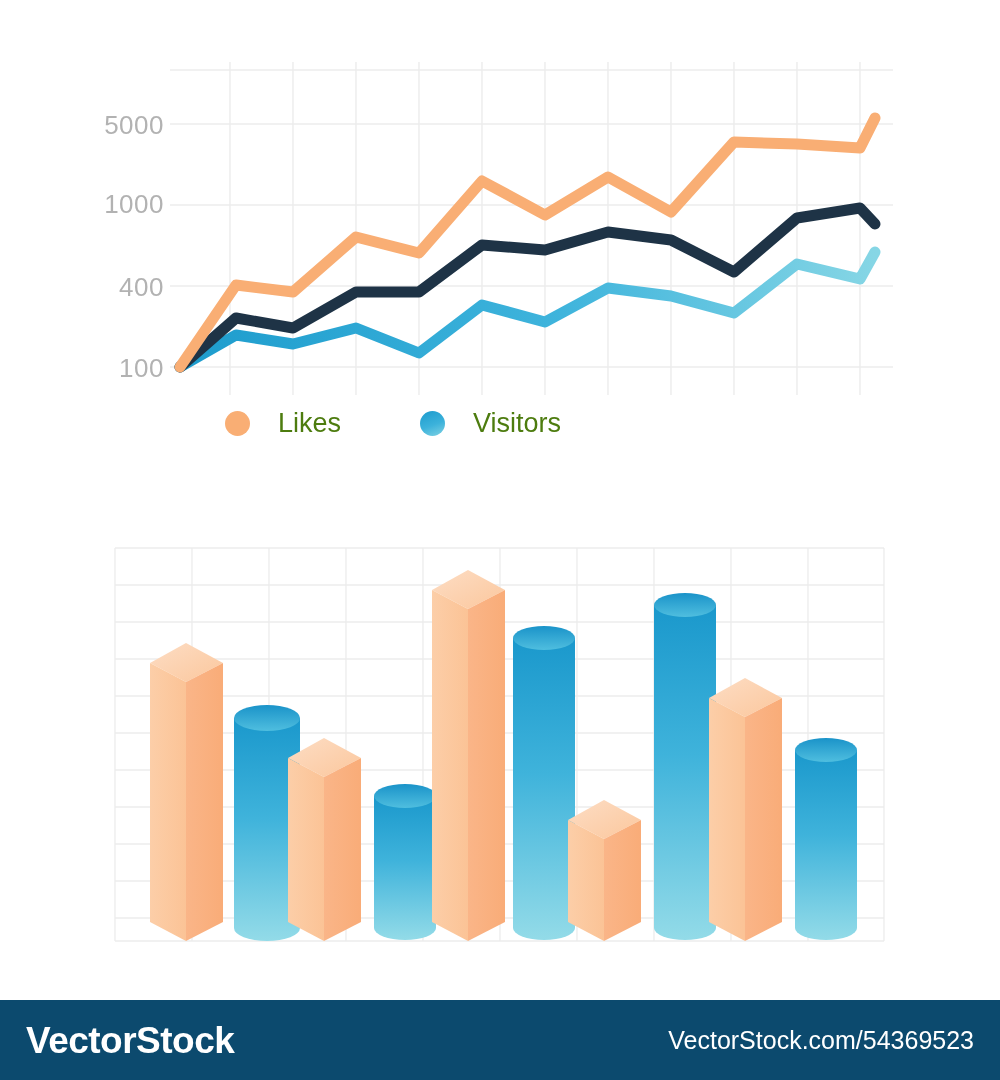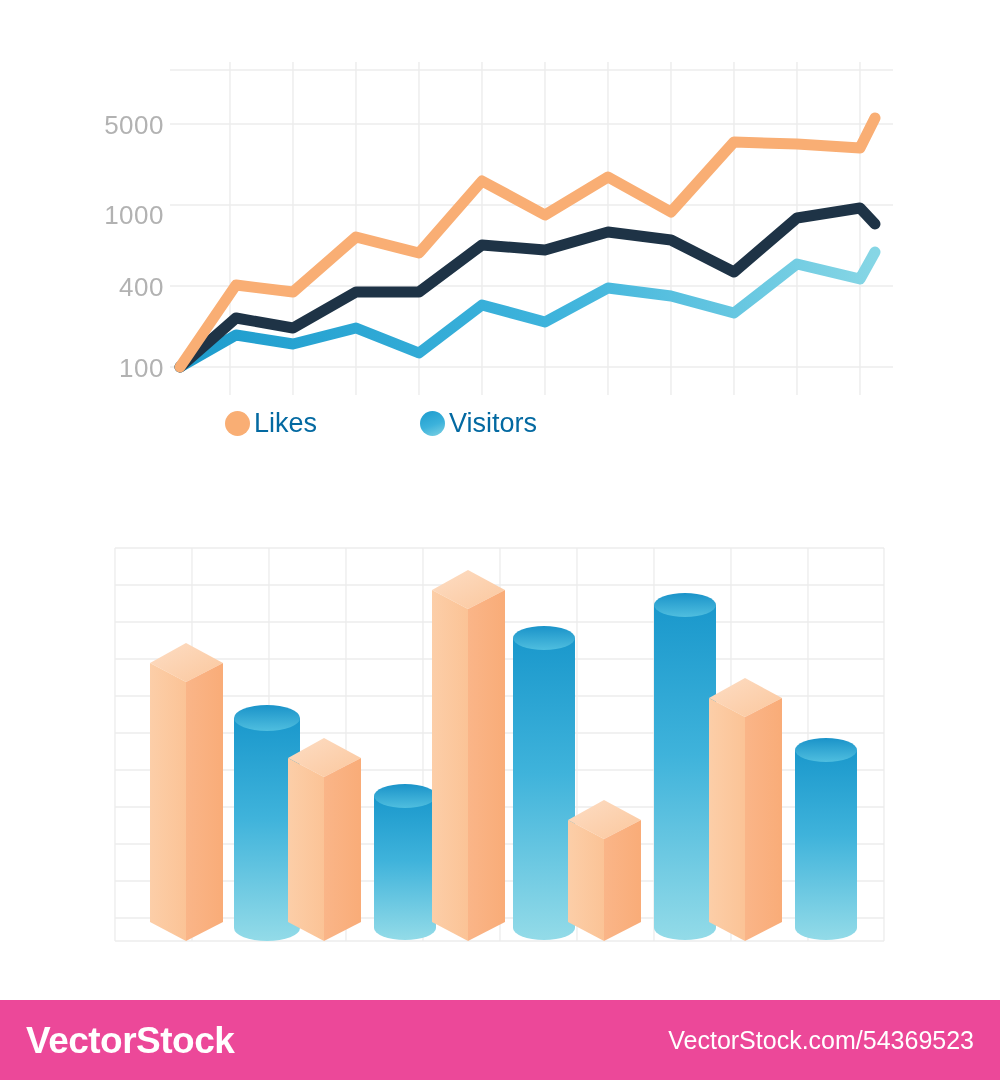--- a/index.html
+++ b/index.html
@@ -26,37 +26,37 @@
   }
 
   
   #legend {
     position:absolute; left:225px; top:408px;
     display:flex; align-items:center; gap:0px;
   }
   .legend-item { display:flex; align-items:center; }
   .legend-dot { width:25px; height:25px; border-radius:50%; flex:0 0 auto; }
   .legend-text {
-    margin-left:4px;
+    margin-left:28px;
     font-size:27px;
-    color:#0369a1;
+    color:#4d7c0f;
     white-space:nowrap;
   }
   #legend-item-0 { width:195px; }
   #legend-item-1 { width:196px; }
 
   
   #bar-chart-panel { position:absolute; left:0; top:470px; width:1000px; height:500px; }
   #bar-chart-svg   { position:absolute; left:0; top:0; }
 
   
   #footer {
     position:absolute; left:0; top:1000px;
     width:1000px; height:80px;
-    background:#ec4899;
+    background:#0c4a6e;
   }
   #footer-brand {
     position:absolute; left:26px; top:20px;
     color:#fff; font-size:37px; font-weight:bold;
     font-family:"Liberation Sans", sans-serif;
     letter-spacing:-0.5px;
   }
   #footer-url {
     position:absolute; right:26px; top:26px;
     color:#fff; font-size:25px;
@@ -101,21 +101,21 @@
       </g>
 
       <polyline fill="none" stroke="url(#visGrad)" stroke-width="11" stroke-linejoin="round" stroke-linecap="round" points="180,367 236,335 293,344 356,328 419,353 482,305 545,322 608,288 671,296 734,313 797,264 860,279 875,252"></polyline>
 
       <polyline fill="none" stroke="#1E3346" stroke-width="11" stroke-linejoin="round" stroke-linecap="round" points="180,367 236,318 293,328 356,292 419,292 482,245 545,250 608,232 671,240 734,272 797,218 860,208 875,224"></polyline>
 
       <polyline fill="none" stroke="#F9AE74" stroke-width="11" stroke-linejoin="round" stroke-linecap="round" points="180,367 236,285 293,292 356,237 419,253 482,181 545,215 608,177 671,212 734,142 797,144 860,148 875,118"></polyline>
     </svg>
 
     <div class="axis-label" style="left:94px; top:110px;">5000</div>
-    <div class="axis-label" style="left:94px; top:200px;">1000</div>
+    <div class="axis-label" style="left:94px; top:189px;">1000</div>
     <div class="axis-label" style="left:94px; top:272px;">400</div>
     <div class="axis-label" style="left:94px; top:353px;text-align:right;">100</div>
 
     <div id="legend">
 
       <div class="legend-item" id="legend-item-0">
         <span class="legend-dot" style="background:#F9AE74;"></span>
         <span class="legend-text">Likes</span>
       </div>
 

